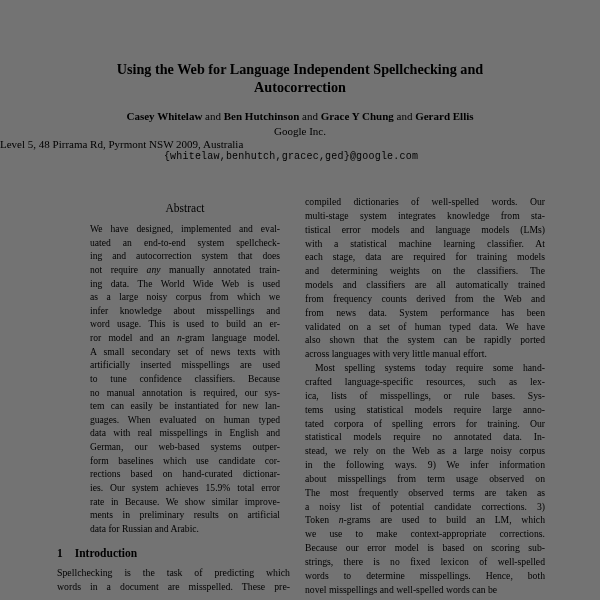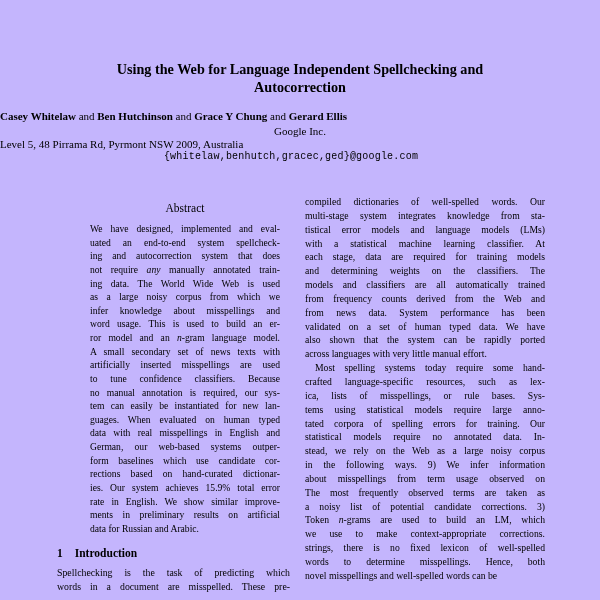--- a/index.html
+++ b/index.html
@@ -5,31 +5,31 @@
   * { margin: 0; padding: 0; box-sizing: border-box; }
   html, body { background: #ffffff; }
   body {
     width: 600px; height: 600px;
     font-family: "Liberation Serif", serif;
     color: #000000;
   }
   .page {
     position: relative;
     width: 600px; height: 600px;
-    background: #c4b5fd;
+    background: #737373;
     overflow: hidden;
   }
   .title {
     position: absolute; top: 61px; left: 85px; width: 430px;
     text-align: center; font-weight: bold;
     font-size: 14.2px; line-height: 17.5px;
   }
   .authors {
     position: absolute; top: 110px; left: 0; width: 600px;
-    font-size: 11px; line-height: 13px;
+    text-align: center; font-size: 11px; line-height: 13px;
   }
   .bd { font-weight: bold; }
   .it { font-style: italic; }
   .affil {
     position: absolute; top: 125px; left: 0; width: 600px;
     text-align: center; font-size: 11px;
   }
   .addr {
     position: absolute; top: 138px; left: 0; width: 600px;
     text-align: left; font-size: 11px;
@@ -98,21 +98,21 @@
         <div class="line j">artificially inserted misspellings are used</div>
         <div class="line j">to tune confidence classifiers.   Because</div>
         <div class="line j">no manual annotation is required, our sys-</div>
         <div class="line j">tem can easily be instantiated for new lan-</div>
         <div class="line j">guages. When evaluated on human typed</div>
         <div class="line j">data with real misspellings in English and</div>
         <div class="line j">German, our web-based systems outper-</div>
         <div class="line j">form baselines which use candidate cor-</div>
         <div class="line j">rections based on hand-curated dictionar-</div>
         <div class="line j">ies. Our system achieves 15.9% total error</div>
-        <div class="line j">rate in English. We show similar improve-</div>
+        <div class="line j">rate in Because. We show similar improve-</div>
         <div class="line j">ments in preliminary results on artificial</div>
         <div class="line">data for Russian and Arabic.</div>
       </div>
     </div>
 
   <div class="section-heading">
     <span class="num">1</span><span>Introduction</span>
   </div>
 
   <div class="intro-body">
@@ -144,19 +144,20 @@
         <div class="line j">tems using statistical models require large anno-</div>
         <div class="line j">tated corpora of spelling errors for training.  Our</div>
         <div class="line j">statistical models require no annotated data.  In-</div>
         <div class="line j">stead, we rely on the Web as a large noisy corpus</div>
         <div class="line j">in the following ways.  9) We infer information</div>
         <div class="line j">about misspellings from term usage observed on</div>
         <div class="line j">The most frequently observed terms are taken as</div>
         <div class="line j">a noisy list of potential candidate corrections. 3)</div>
         <div class="line j">Token <span class="it">n</span>-grams are used to build an LM, which</div>
         <div class="line j">we use to make context-appropriate corrections.</div>
+        <div class="line j">Because our error model is based on scoring sub-</div>
         <div class="line j">strings, there is no fixed lexicon of well-spelled</div>
         <div class="line j">words to determine misspellings.   Hence, both</div>
         <div class="line">novel misspellings and well-spelled words can be</div>
       </div>
     </div>
 
 </div>
 
 </body></html>

